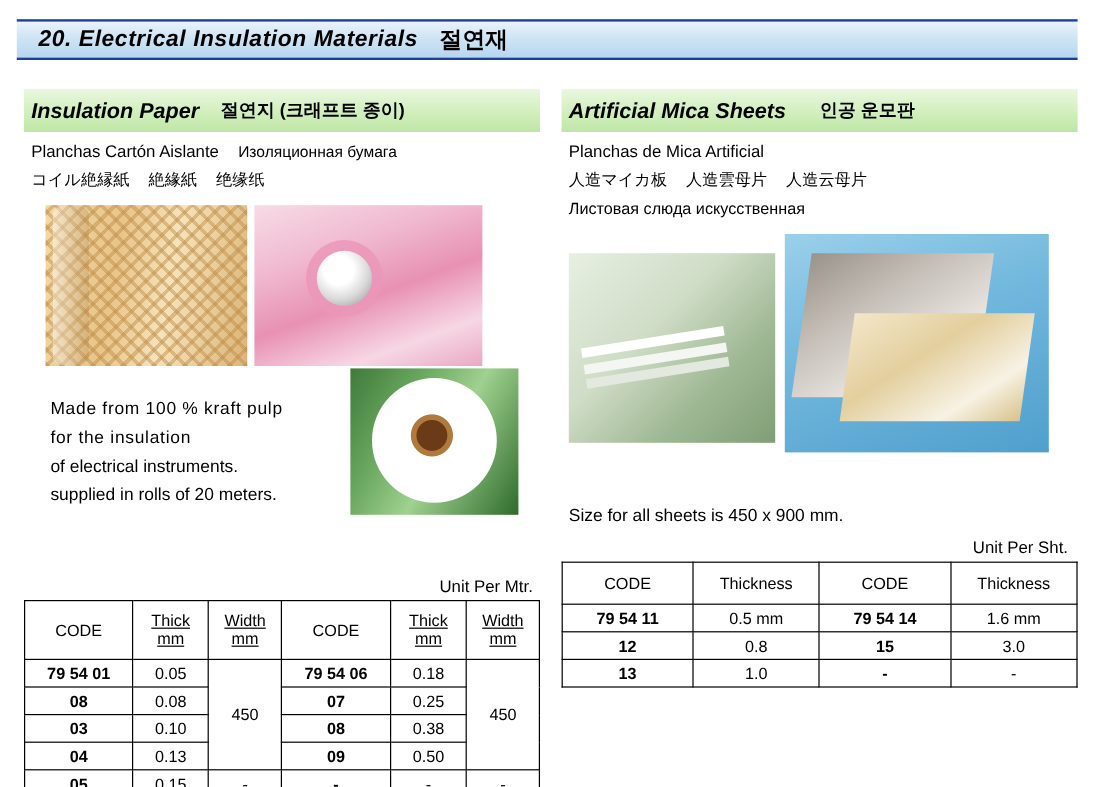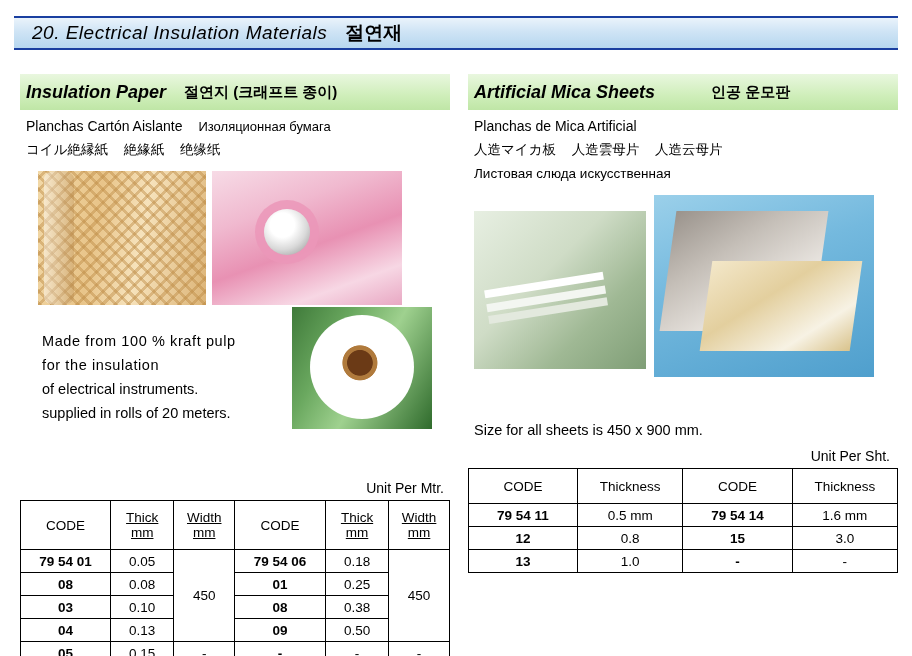--- a/index.html
+++ b/index.html
@@ -24,21 +24,21 @@
     height: 34px;
     background: linear-gradient(to bottom, #eaf3fb 0%, #cfe4f5 45%, #b6d7ef 100%);
     border-top: 2px solid #1a3fa0;
     border-bottom: 2px solid #1a3fa0;
     display: flex;
     align-items: center;
     box-sizing: border-box;
   }
   #page-header .htext {
     font-style: italic;
-    font-weight: normal;
+    font-weight: bold;
     font-size: 19px;
     letter-spacing: 0.5px;
     padding-left: 18px;
     white-space: nowrap;
     text-align: right;
   }
   #page-header .hkor {
     font-weight: bold;
     font-size: 19px;
     padding-left: 18px;
@@ -67,21 +67,21 @@
     font-weight: bold;
     font-size: 18px;
     white-space: nowrap;
   }
   .title-bar .t-kr {
     font-weight: bold;
     font-size: 15px;
     margin-left: 18px;
     white-space: nowrap;
   }
-  #mica-title .t-kr { margin-left: 56px; text-align: right; }
+  #mica-title .t-kr { margin-left: 28px; text-align: right; }
 
   .sub-es {
     font-size: 14px;
     margin: 8px 0 0 6px;
   }
   .sub-ru {
     font-size: 13px;
     margin-left: 16px;
   }
   .cjk-line {
@@ -316,21 +316,21 @@
           <td class="code-cell nowrap">79 54 01</td>
           <td>0.05</td>
           <td rowspan="4">450</td>
           <td class="code-cell nowrap">79 54 06</td>
           <td>0.18</td>
           <td rowspan="4">450</td>
         </tr>
         <tr>
           <td class="code-cell">08</td>
           <td>0.08</td>
-          <td class="code-cell">01</td>
+          <td class="code-cell">07</td>
           <td>0.25</td>
         </tr>
         <tr>
           <td class="code-cell">03</td>
           <td>0.10</td>
           <td class="code-cell">08</td>
           <td>0.38</td>
         </tr>
         <tr>
           <td class="code-cell">04</td>

